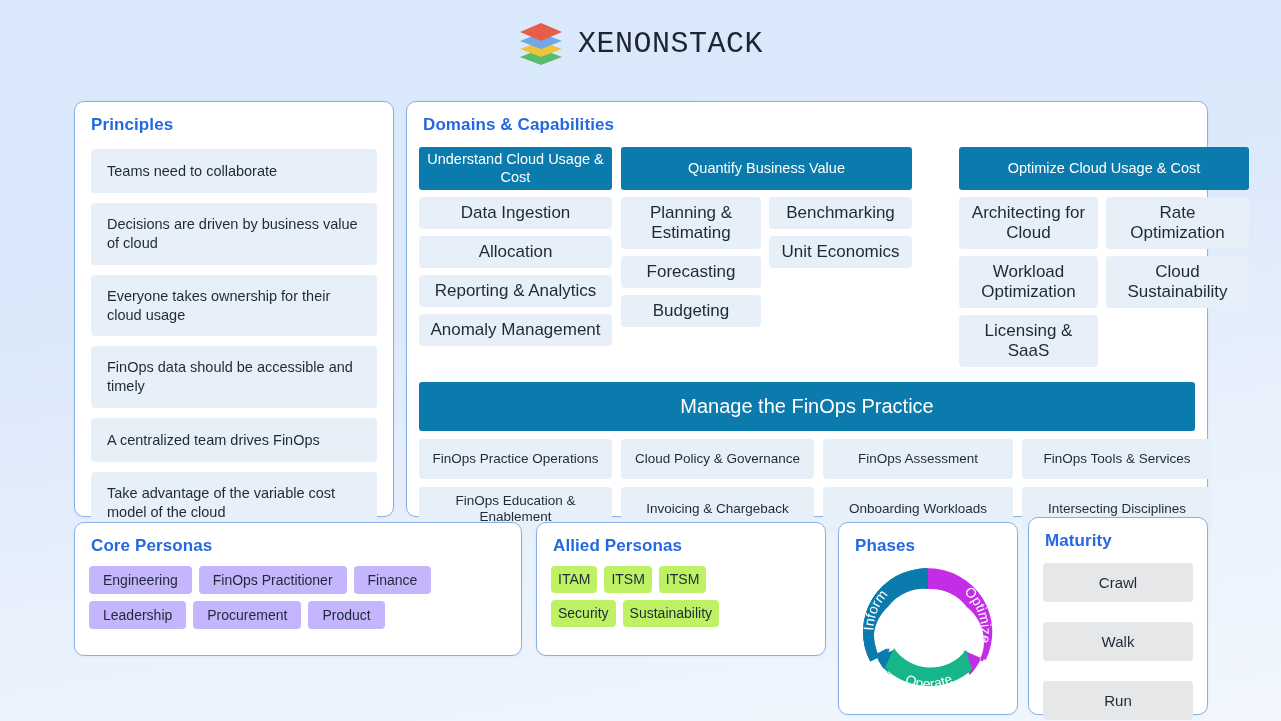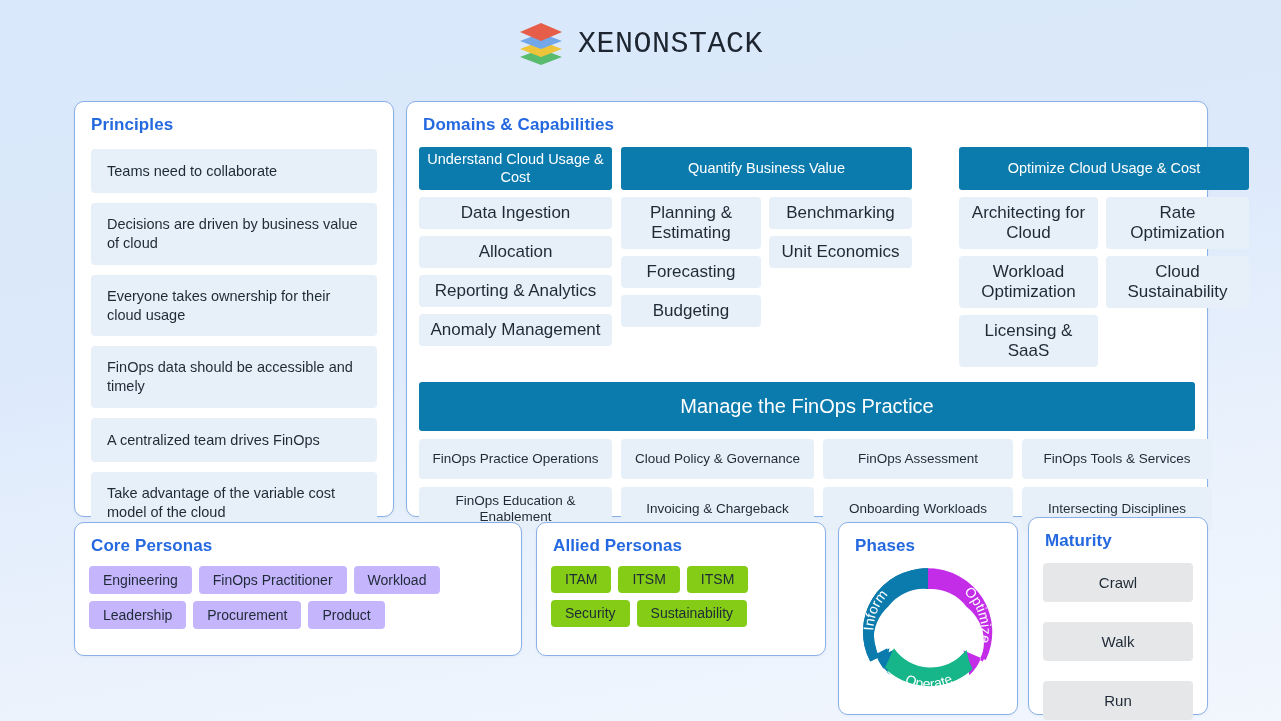--- a/index.html
+++ b/index.html
@@ -122,21 +122,21 @@
     grid-template-columns: 193px 193px 190px 190px;
     gap: 8px 9px;
   }
   .manage-grid .chip { min-height: 40px; font-size: 13.5px; }
 
   
   #core { left: 74px; top: 522px; width: 448px; height: 134px; }
   .chip-rows { padding: 10px 14px 0 14px; display: flex; flex-direction: column; gap: 7px; }
   .chip-row { display: flex; gap: 7px; }
   .chip.green { background: #c4b5fd; font-size: 14px; min-height: 28px; padding: 5px 14px; }
-  .chip.gray  { background: #84cc16; font-size: 14px; min-height: 27px; padding: 5px 14px; }
+  .chip.gray  { background: #bef264; font-size: 14px; min-height: 27px; padding: 5px 7px; }
 
   
   #allied { left: 536px; top: 522px; width: 290px; height: 134px; }
 
   
   #phases { left: 838px; top: 522px; width: 180px; height: 193px; }
   .donut-wrap { display: flex; justify-content: center; align-items: center; margin-top: 2px; }
 
   
   #maturity { left: 1028px; top: 517px; width: 180px; height: 198px; }
@@ -241,21 +241,21 @@
 
   </div>
 </section>
 
 <section class="panel" id="core">
   <div class="panel-title">Core Personas</div>
   <div class="chip-rows">
     <div class="chip-row">
       <div class="chip green">Engineering</div>
       <div class="chip green">FinOps Practitioner</div>
-      <div class="chip green">Workload</div>
+      <div class="chip green">Finance</div>
     </div>
     <div class="chip-row">
       <div class="chip green">Leadership</div>
       <div class="chip green">Procurement</div>
       <div class="chip green">Product</div>
     </div>
   </div>
 </section>
 
 <section class="panel" id="allied">

